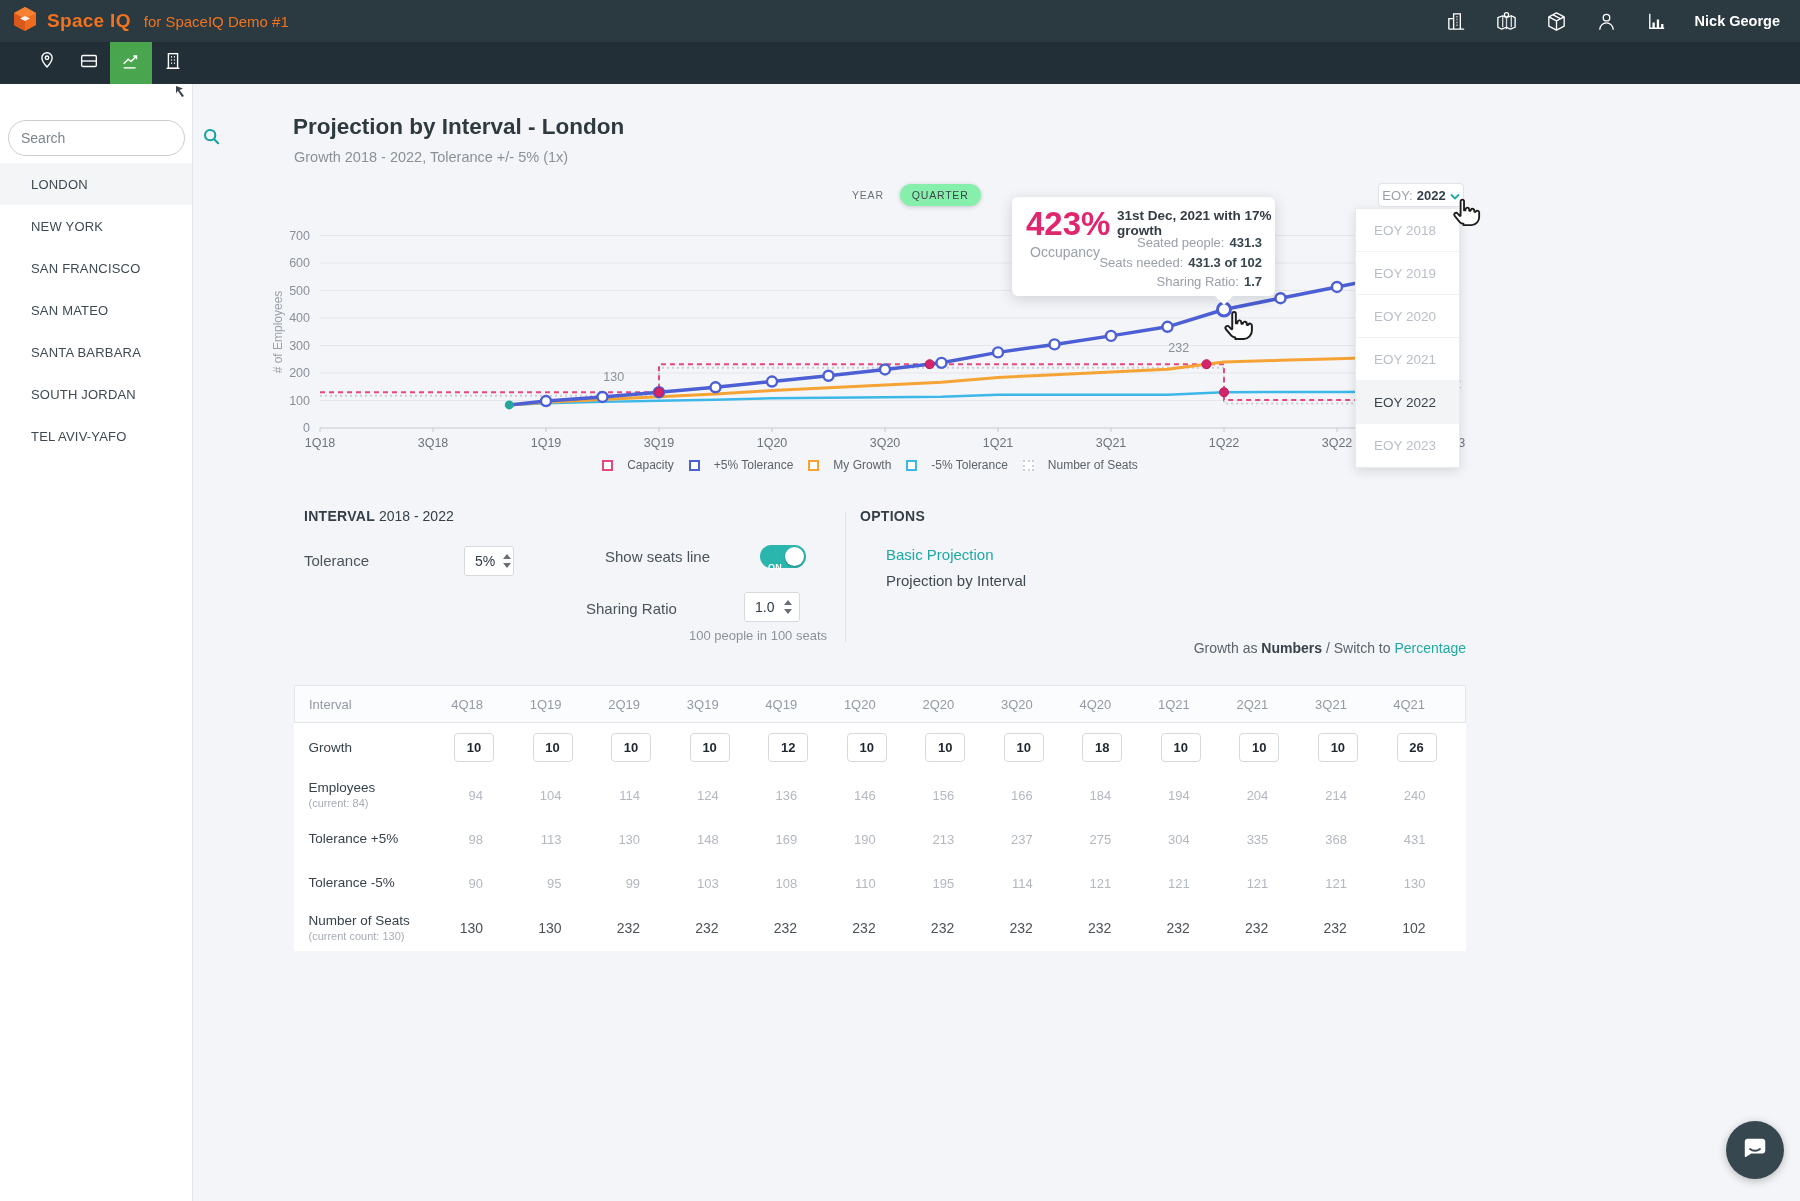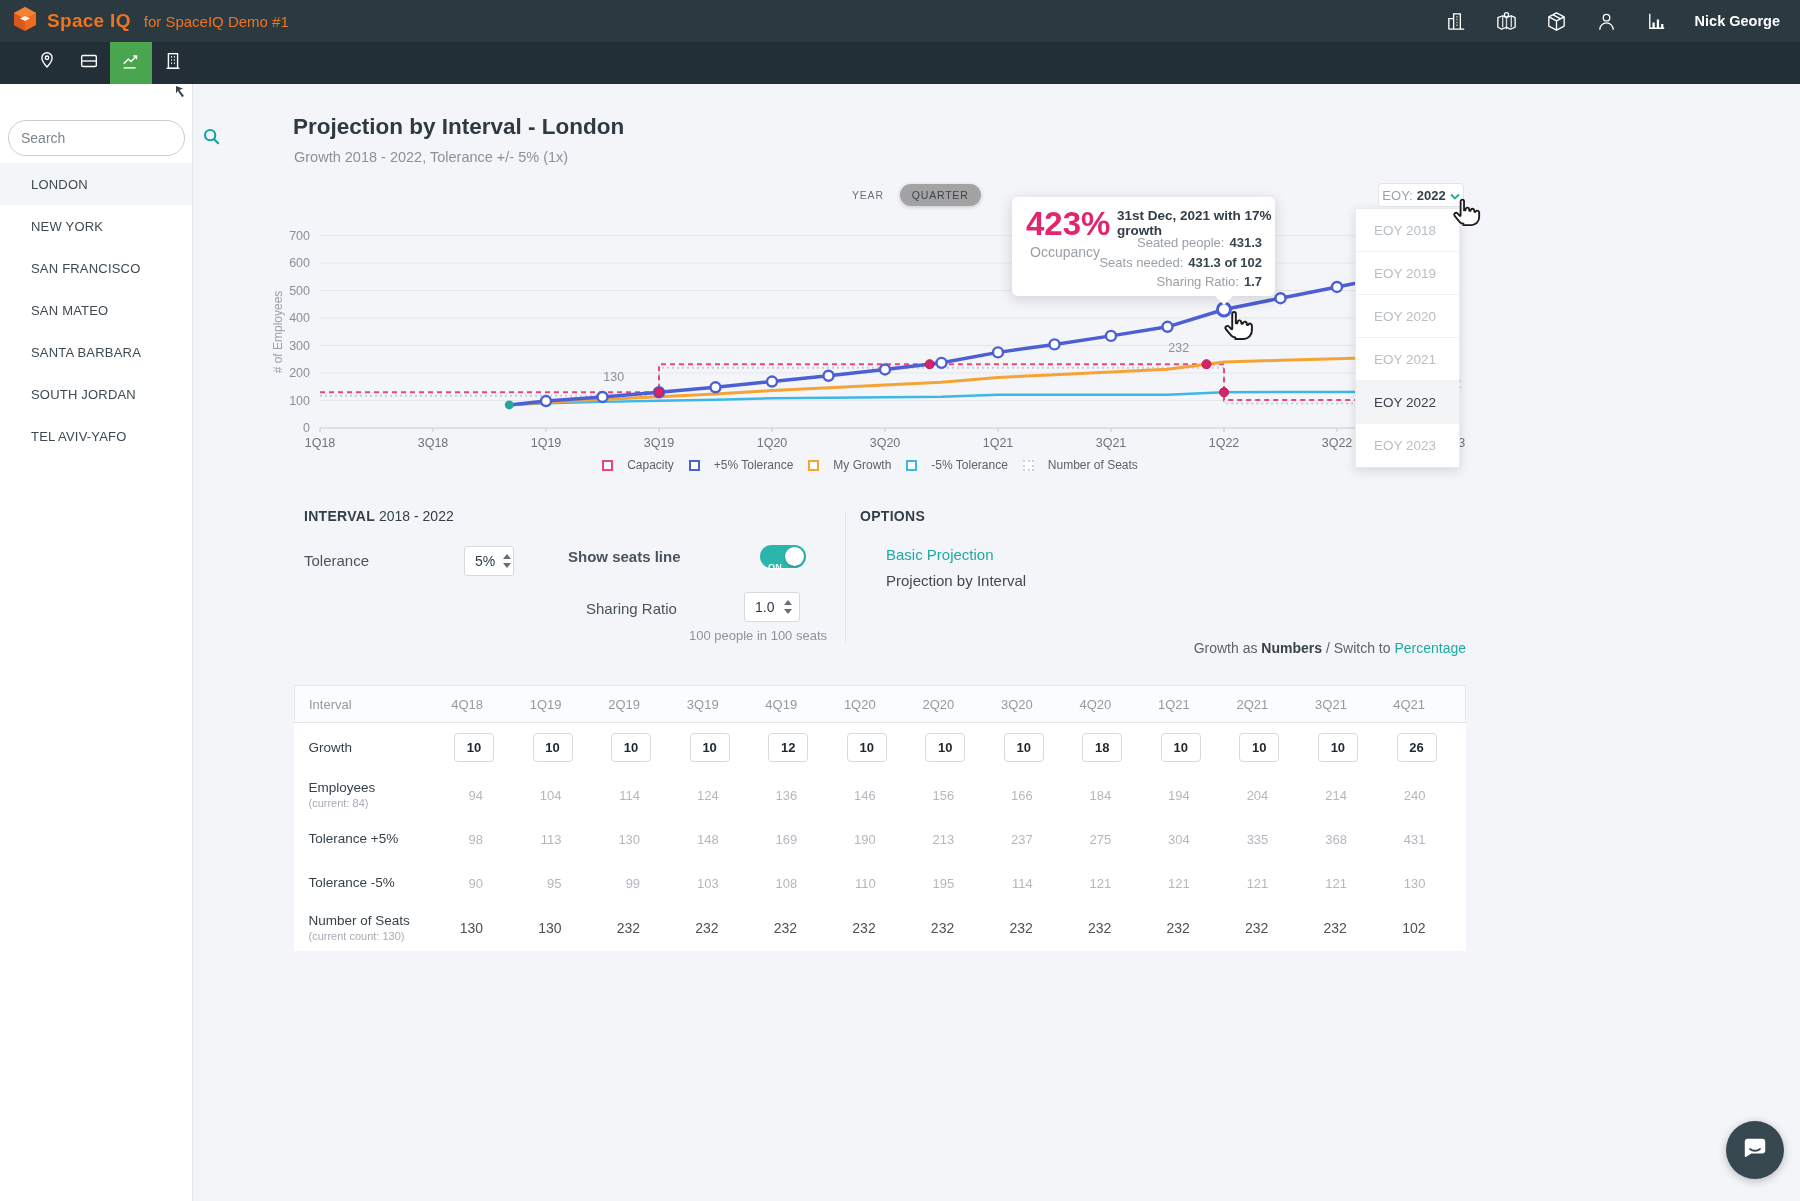--- a/index.html
+++ b/index.html
@@ -32,21 +32,21 @@
   .loc-item.active { background:#f4f5f7; }
 
   
   .main { position:absolute; left:193px; top:84px; width:1607px; height:1117px; }
   .page-title { position:absolute; left:100px; top:30px; font-size:22.5px; color:#2e3940; }
   .page-subtitle { position:absolute; left:101px; top:65px; font-size:14.5px; color:#8a9199; }
 
   
   .segmented { position:absolute; left:647px; top:99px; height:24px; display:flex; align-items:center; gap:4px; }
   .seg-btn { font-size:10.5px; letter-spacing:.8px; color:#6a7178; padding:5px 12px; border-radius:13px; }
-  .seg-btn.active { background:#a3a3a3; color:#3c444c; box-shadow:0 1px 4px rgba(30,40,60,.22); }
+  .seg-btn.active { background:#86efac; color:#3c444c; box-shadow:0 1px 4px rgba(30,40,60,.22); }
 
   
   .eoy-btn { position:absolute; left:1185px; top:99px; width:86px; height:24px; background:#fff; border:1px solid #dfe2e7; border-radius:4px; display:flex; align-items:center; justify-content:center; gap:4px; font-size:13px; z-index:40; }
   .eoy-btn .lbl { color:#9aa1a9; }
   .eoy-btn .val { color:#343f48; font-weight:bold; }
   .eoy-menu { position:absolute; left:1162px; top:124px; width:105px; background:#fff; border:1px solid #e8eaee; box-shadow:0 3px 10px rgba(30,40,60,.14); z-index:39; }
   .eoy-item { height:43px; display:flex; align-items:center; padding-left:18px; font-size:13.5px; color:#b9bfc7; border-bottom:1px solid #f1f2f4; background:#fff; }
   .eoy-item:last-child { border-bottom:none; }
   .eoy-item.selected { color:#39434c; background:#f3f4f6; }
 
@@ -380,21 +380,21 @@
     <b>INTERVAL</b> <span>2018 - 2022</span>
   </div>
   <div class="field-label" style="left:111px; top:468px;" data-interactable="false">Tolerance</div>
   <div class="spinner" style="left:271px; top:462px; width:50px;" data-interactable="true">
     <span data-interactable="false">5%</span>
     <span class="spin-arrows">
       <span class="arr-up" data-interactable="true"></span>
       <span class="arr-dn" data-interactable="true"></span>
     </span>
   </div>
-  <div class="field-label" style="left:375px; top:464px;font-weight:bold;" data-interactable="false">Show seats line</div>
+  <div class="field-label" style="left:412px; top:464px;" data-interactable="false">Show seats line</div>
   <div class="toggle" data-interactable="true">
     <span class="on-label" data-interactable="false">ON</span>
     <span class="knob" data-interactable="false"></span>
   </div>
   <div class="field-label" style="left:393px; top:516px;" data-interactable="false">Sharing Ratio</div>
   <div class="spinner" style="left:551px; top:508px; width:56px;" data-interactable="true">
     <span data-interactable="false">1.0</span>
     <span class="spin-arrows">
       <span class="arr-up" data-interactable="true"></span>
       <span class="arr-dn" data-interactable="true"></span>

